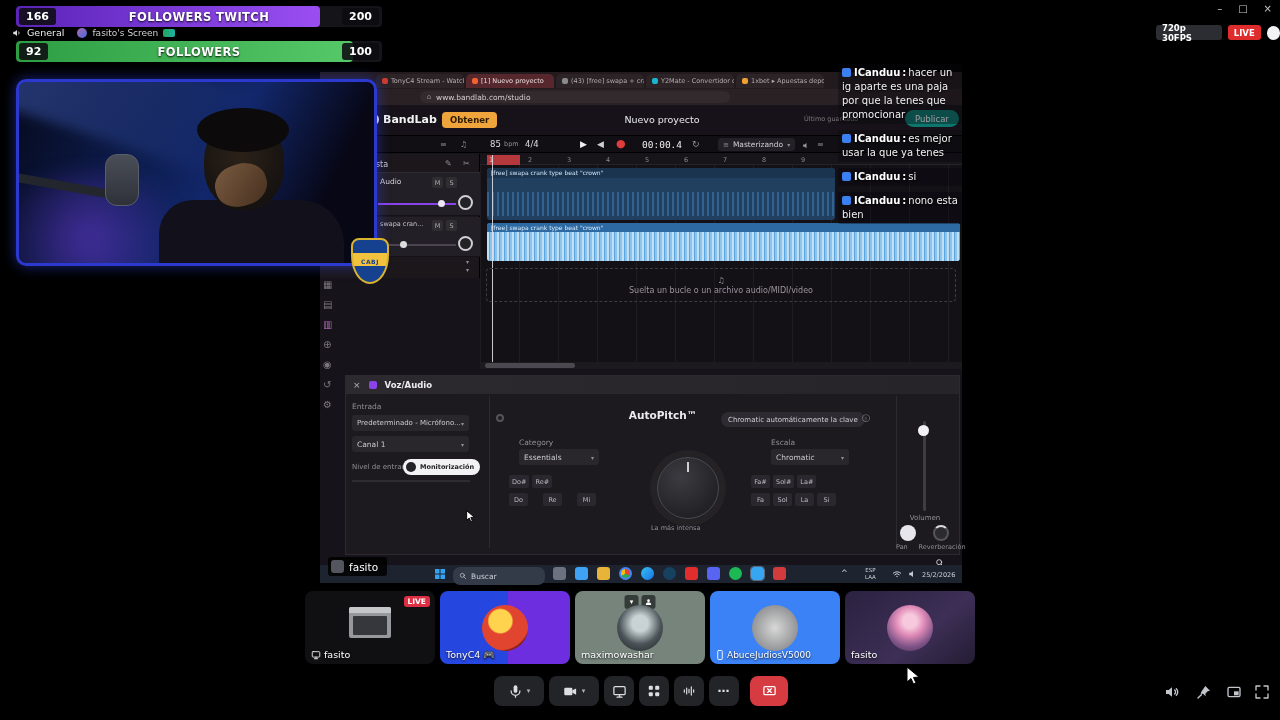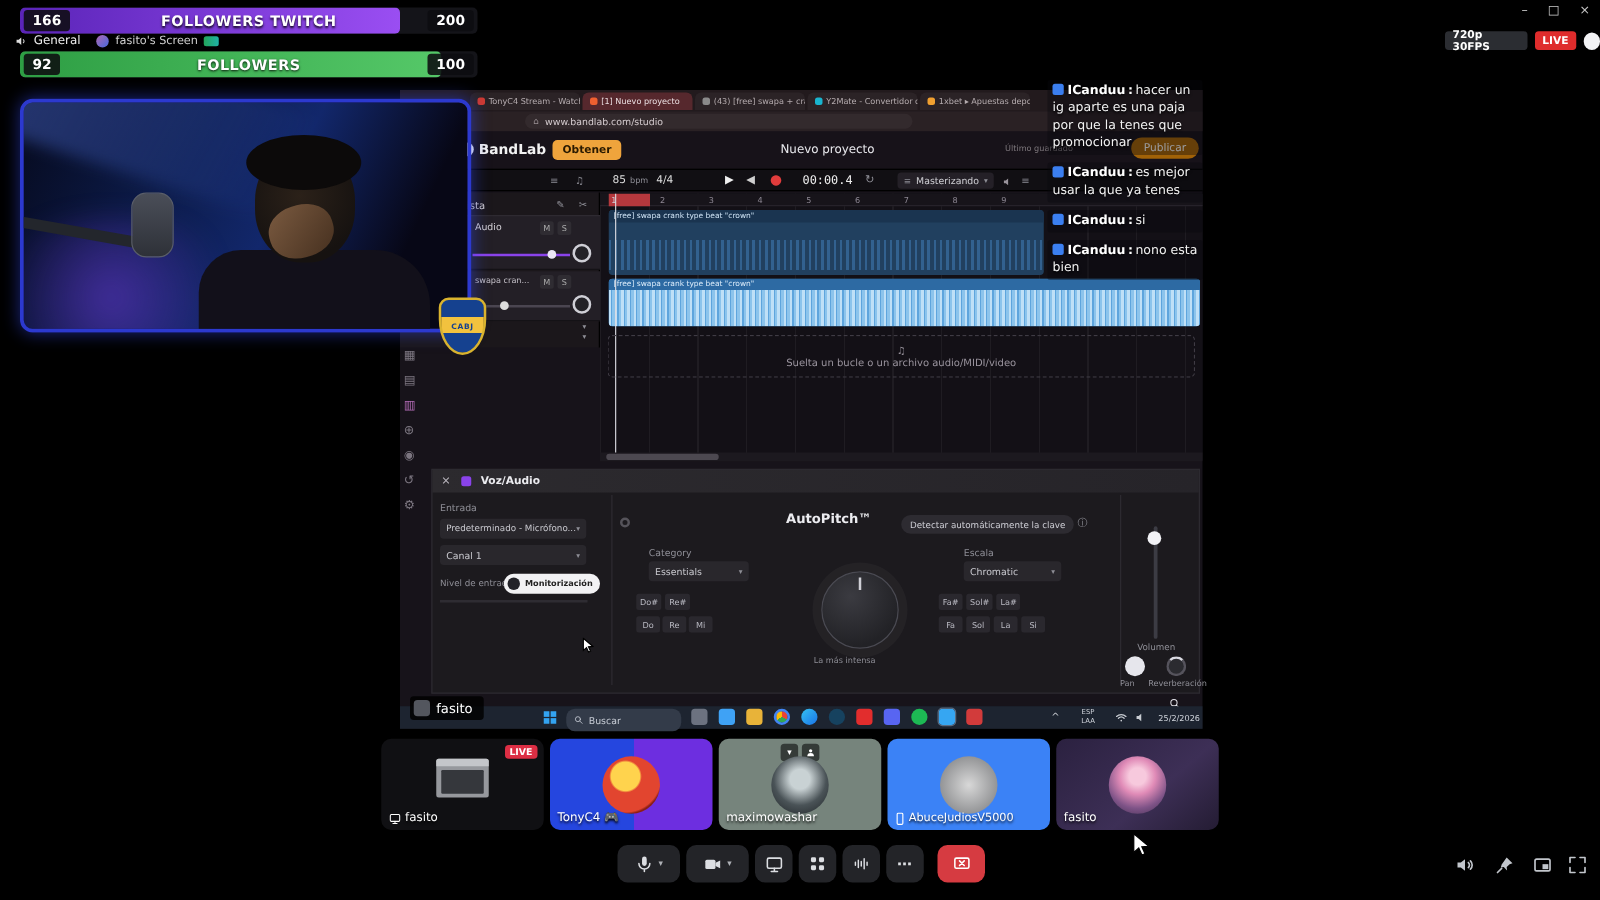--- a/index.html
+++ b/index.html
@@ -133,21 +133,21 @@
         <span style="font-size:7.5px;color:#d6cdd0">www.bandlab.com/studio</span>
       </div>
     </div>
 
     <div class="abs" style="left:0;top:33px;width:642px;height:30px;background:#18121531">
       <span class="abs" style="left:48px;top:9px;width:11px;height:11px;border-radius:50%;background:#f2f2f2"></span>
       <span class="abs" style="left:63px;top:8px;font-size:11px;font-weight:700;color:#f2f2f2">BandLab</span>
       <span class="abs flex" style="left:122px;top:7px;height:16px;background:#efa43c;border-radius:4px;padding:0 8px;font-size:8.5px;font-weight:700;color:#2a1a00">Obtener</span>
       <span class="abs" style="left:282px;top:9px;width:120px;text-align:center;font-size:9.5px;color:#e8e8ec">Nuevo proyecto</span>
       <span class="abs" style="left:484px;top:10px;font-size:6.5px;color:#7d777c">Último guardado</span>
-      <span class="abs flex" style="left:585px;top:5px;height:17px;background:#a16207;border-radius:9px;padding:0 10px;font-size:8.5px;color:#f2f2f4">Publicar</span>
+      <span class="abs flex" style="left:585px;top:5px;height:17px;background:#0f766e;border-radius:9px;padding:0 10px;font-size:8.5px;color:#f2f2f4">Publicar</span>
     </div>
 
     <div class="abs flex" style="left:0;top:63px;width:642px;height:18px;background:#110f13;border-top:1px solid #000;border-bottom:1px solid #000">
       <span class="abs dim" style="left:120px;font-size:8px">≡</span>
       <span class="abs dim" style="left:140px;font-size:8px">♫</span>
       <span class="abs" style="left:170px;font-size:8.5px;color:#ddd">85</span>
       <span class="abs dim" style="left:184px;font-size:6.5px">bpm</span>
       <span class="abs" style="left:205px;font-size:8.5px;color:#ddd">4/4</span>
       <span class="abs" style="left:260px;font-size:9px;color:#f0f0f0">▶</span>
       <span class="abs" style="left:277px;font-size:9px;color:#cfcfcf">◀</span>
@@ -258,42 +258,42 @@
       <div class="abs flex" style="left:57px;top:83px;height:16px;background:#f2f2f4;border-radius:9px;padding:0 6px 0 3px;gap:4px">
         <span style="width:10px;height:10px;border-radius:50%;background:#222228"></span>
         <span style="font-size:6.5px;font-weight:700;color:#222">Monitorización</span>
       </div>
       <div class="abs" style="left:6px;top:104px;width:118px;height:2px;background:#2e2c32"></div>
 
       <div class="abs" style="left:143px;top:20px;width:1px;height:152px;background:#2c2a30"></div>
       <span class="abs" style="left:150px;top:38px;width:8px;height:8px;border-radius:50%;border:2px solid #55535a"></span>
 
       <span class="abs" style="left:262px;top:33px;width:110px;text-align:center;font-size:10.5px;font-weight:700;color:#ececf0">AutoPitch™</span>
-      <div class="abs flex" style="left:375px;top:36px;height:15px;background:#2d2b31;border-radius:8px;padding:0 7px;font-size:7px;color:#cfcfd6">Detectar automáticamente la clave</div>
+      <div class="abs flex" style="left:375px;top:36px;height:15px;background:#2d2b31;border-radius:8px;padding:0 7px;font-size:7px;color:#cfcfd6">Chromatic automáticamente la clave</div>
       <span class="abs dim" style="left:516px;top:37px;font-size:8px">ⓘ</span>
 
       <span class="abs dim" style="left:173px;top:62px;font-size:7.5px">Category</span>
       <div class="dd abs" style="left:173px;top:73px;width:80px;height:16px">
         <span>Essentials</span>
           <span class="dim" style="font-size:6px">▾</span>
       </div>
       <span class="abs dim" style="left:425px;top:62px;font-size:7.5px">Escala</span>
       <div class="dd abs" style="left:425px;top:73px;width:78px;height:16px">
         <span>Chromatic</span>
           <span class="dim" style="font-size:6px">▾</span>
       </div>
 
       <div class="bigknob" style="left:311px;top:81px"></div>
       <span class="abs dim" style="left:305px;top:148px;width:75px;text-align:left;font-size:6.5px">La más intensa</span>
 
       <div class="abs flex" style="left:163px;top:99px;gap:3px">
         <span class="noteb">Do#</span>
         <span class="noteb">Re#</span>
       </div>
-      <div class="abs flex" style="left:163px;top:117px;gap:2px">
+      <div class="abs flex" style="left:163px;top:117px;gap:15px">
         <span class="noteb">Do</span>
         <span class="noteb">Re</span>
         <span class="noteb">Mi</span>
       </div>
       <div class="abs flex" style="left:405px;top:99px;gap:3px">
         <span class="noteb">Fa#</span>
         <span class="noteb">Sol#</span>
         <span class="noteb">La#</span>
       </div>
       <div class="abs flex" style="left:405px;top:117px;gap:3px">
@@ -350,21 +350,21 @@
         <div>ESP</div>
           <div>LAA</div>
       </div>
       <svg class="abs" style="left:572px;top:4px" width="10" height="10" viewBox="0 0 24 24">
           <path class="ck" style="stroke:#c8ccd2;stroke-width:2.4" d="M3 10a13 13 0 0 1 18 0M6.5 13.5a8 8 0 0 1 11 0"></path>
           <circle cx="12" cy="18" r="1.6" fill="#c8ccd2"></circle>
         </svg>
       <svg class="abs" style="left:588px;top:4px" width="10" height="10" viewBox="0 0 24 24">
           <path d="M3 9v6h4l5 4V5L7 9z" fill="#c8ccd2"></path>
         </svg>
-      <span class="abs" style="left:602px;top:6px;width:38px;font-size:6.5px;color:#cfd3da;text-align:right">25/2/2026</span>
+      <span class="abs" style="left:602px;top:6px;width:38px;font-size:6.5px;color:#cfd3da;text-align:left">25/2/2026</span>
     </div>
   </div>
 
   <div class="abs flex" style="left:328px;top:557px;height:19px;background:rgba(0,0,0,.82);border-radius:3px;padding:0 9px 0 3px;gap:5px;z-index:6">
     <span style="width:13px;height:13px;border-radius:3px;background:#53565e"></span>
     <span style="font-size:10.5px;color:#fff">fasito</span>
   </div>
 
   <div class="abs" style="left:16px;top:79px;width:361px;height:187px;border:3px solid #2c39cf;border-radius:10px;overflow:hidden;z-index:4;
     box-shadow:0 0 14px rgba(50,70,230,.55);background:linear-gradient(115deg,#060a1e 0%,#0d1d4e 35%,#12276b 55%,#070716 82%)">

